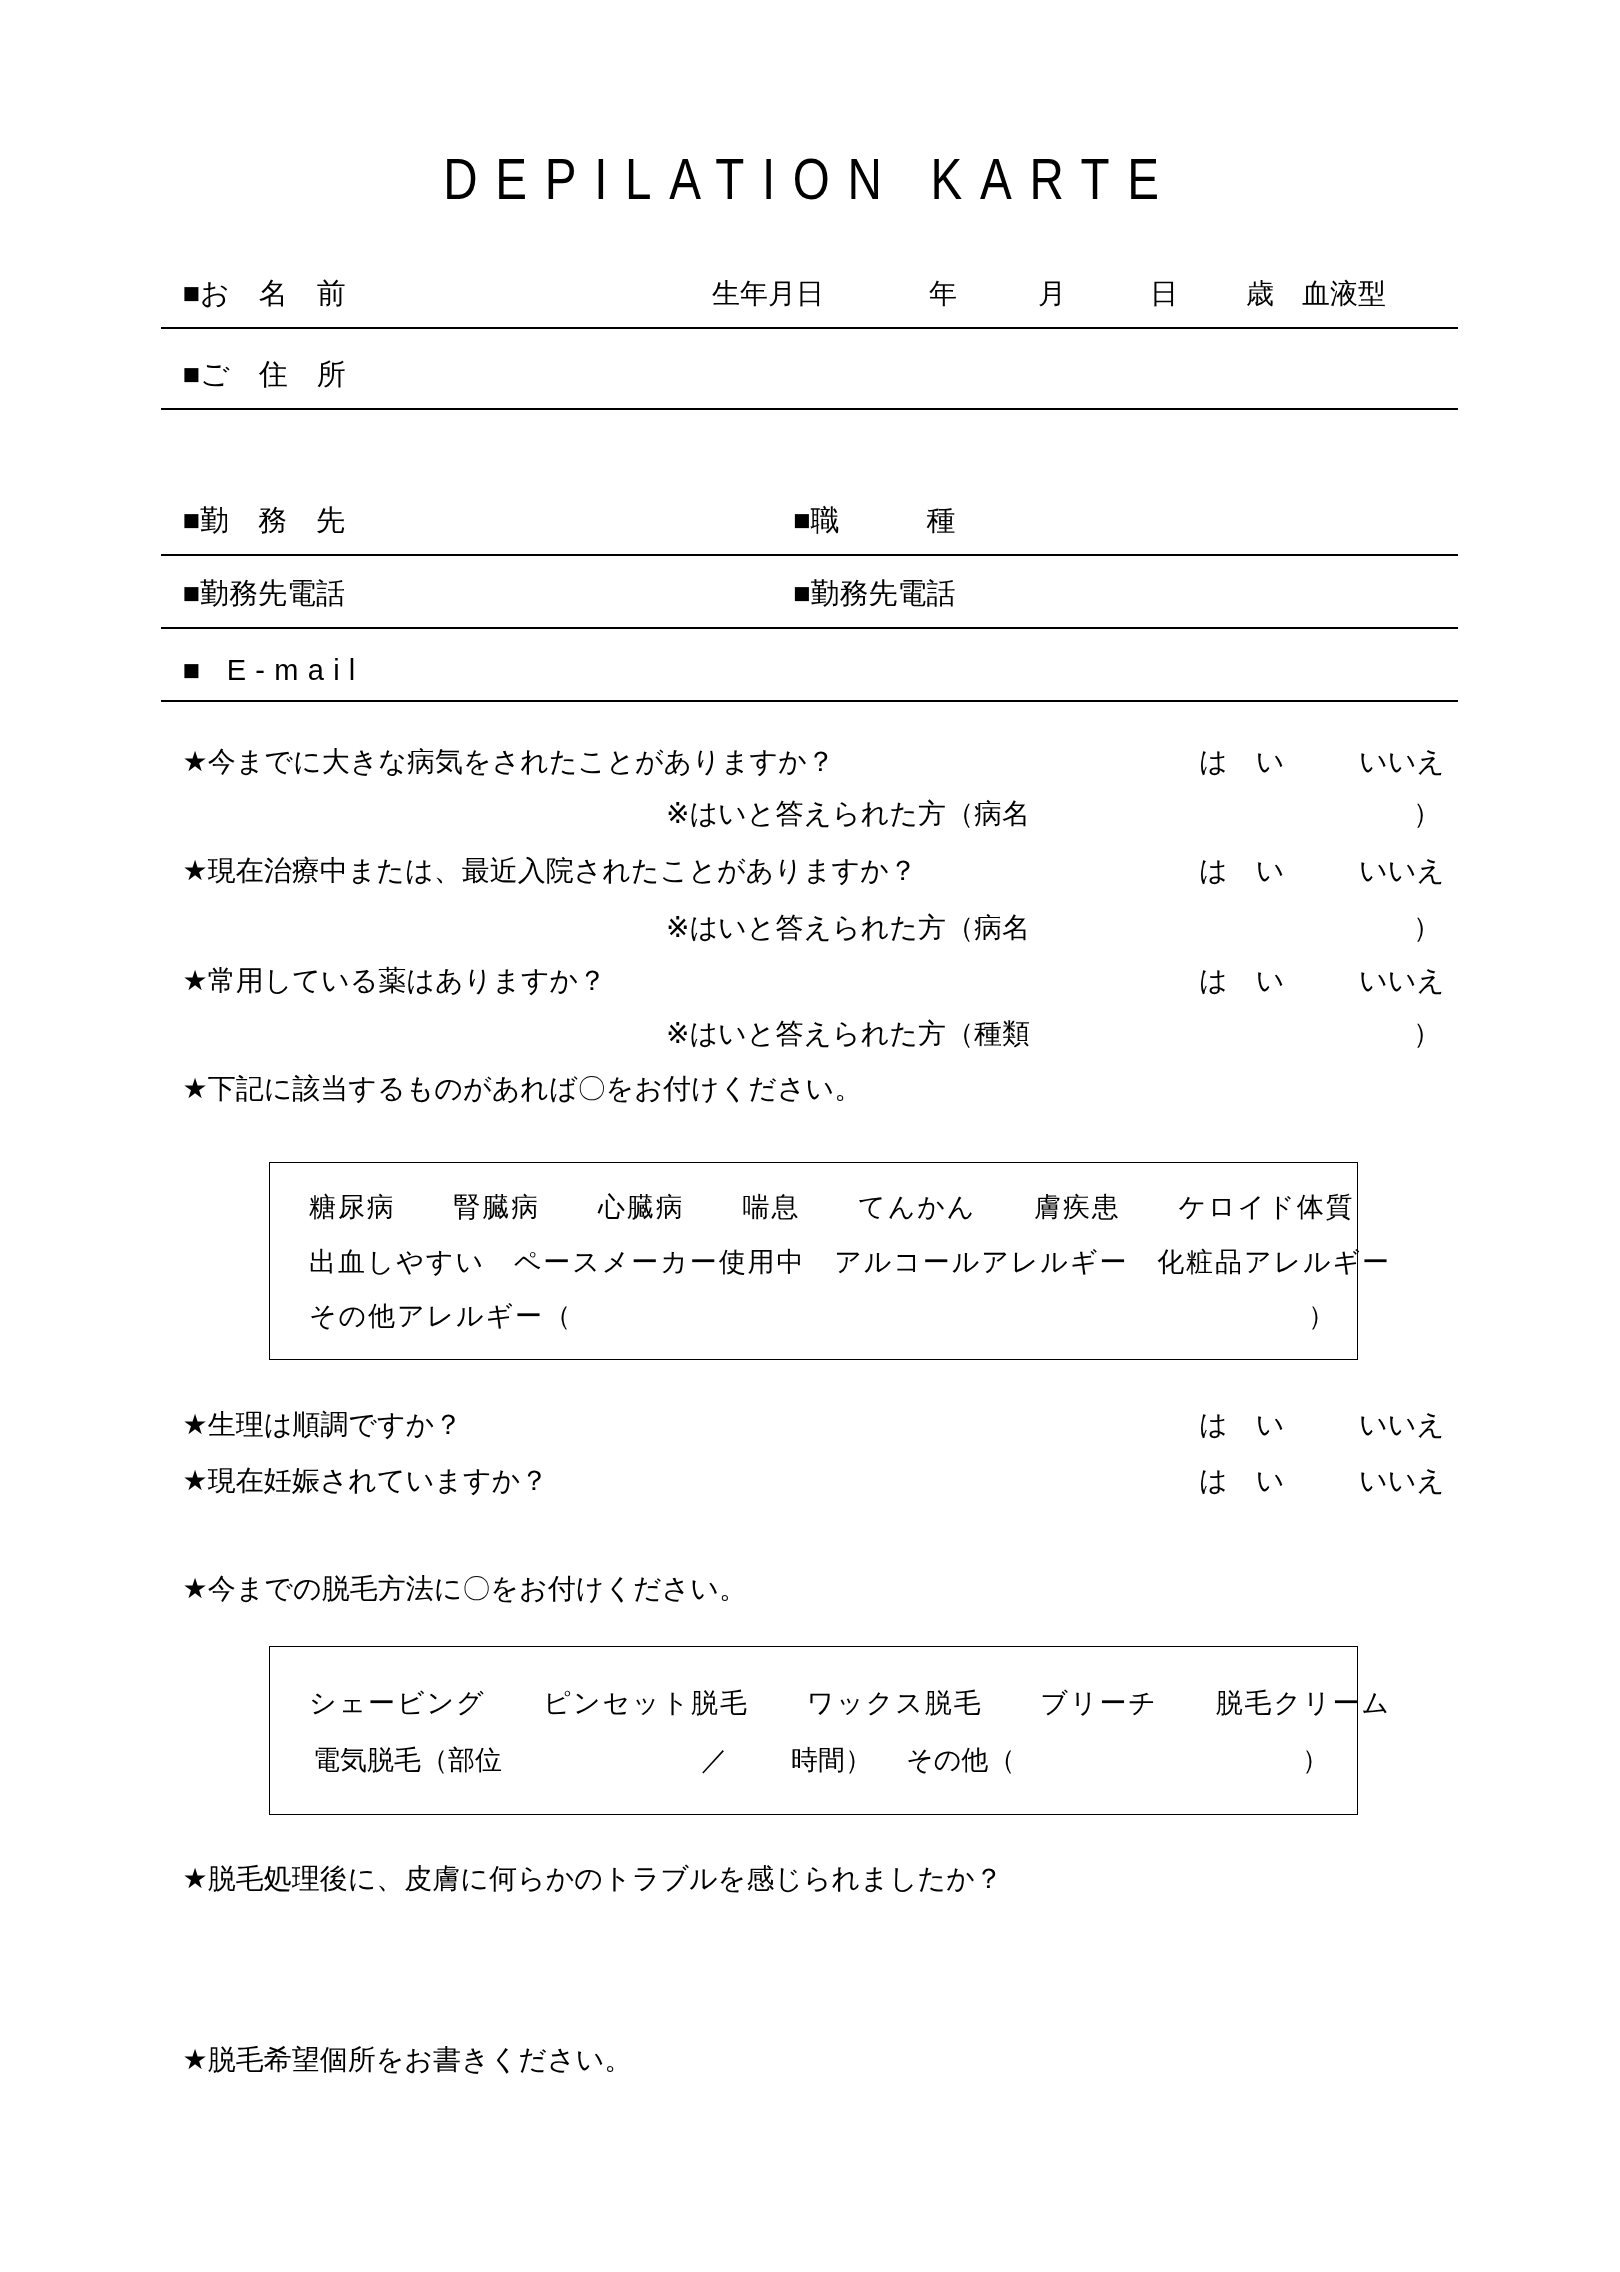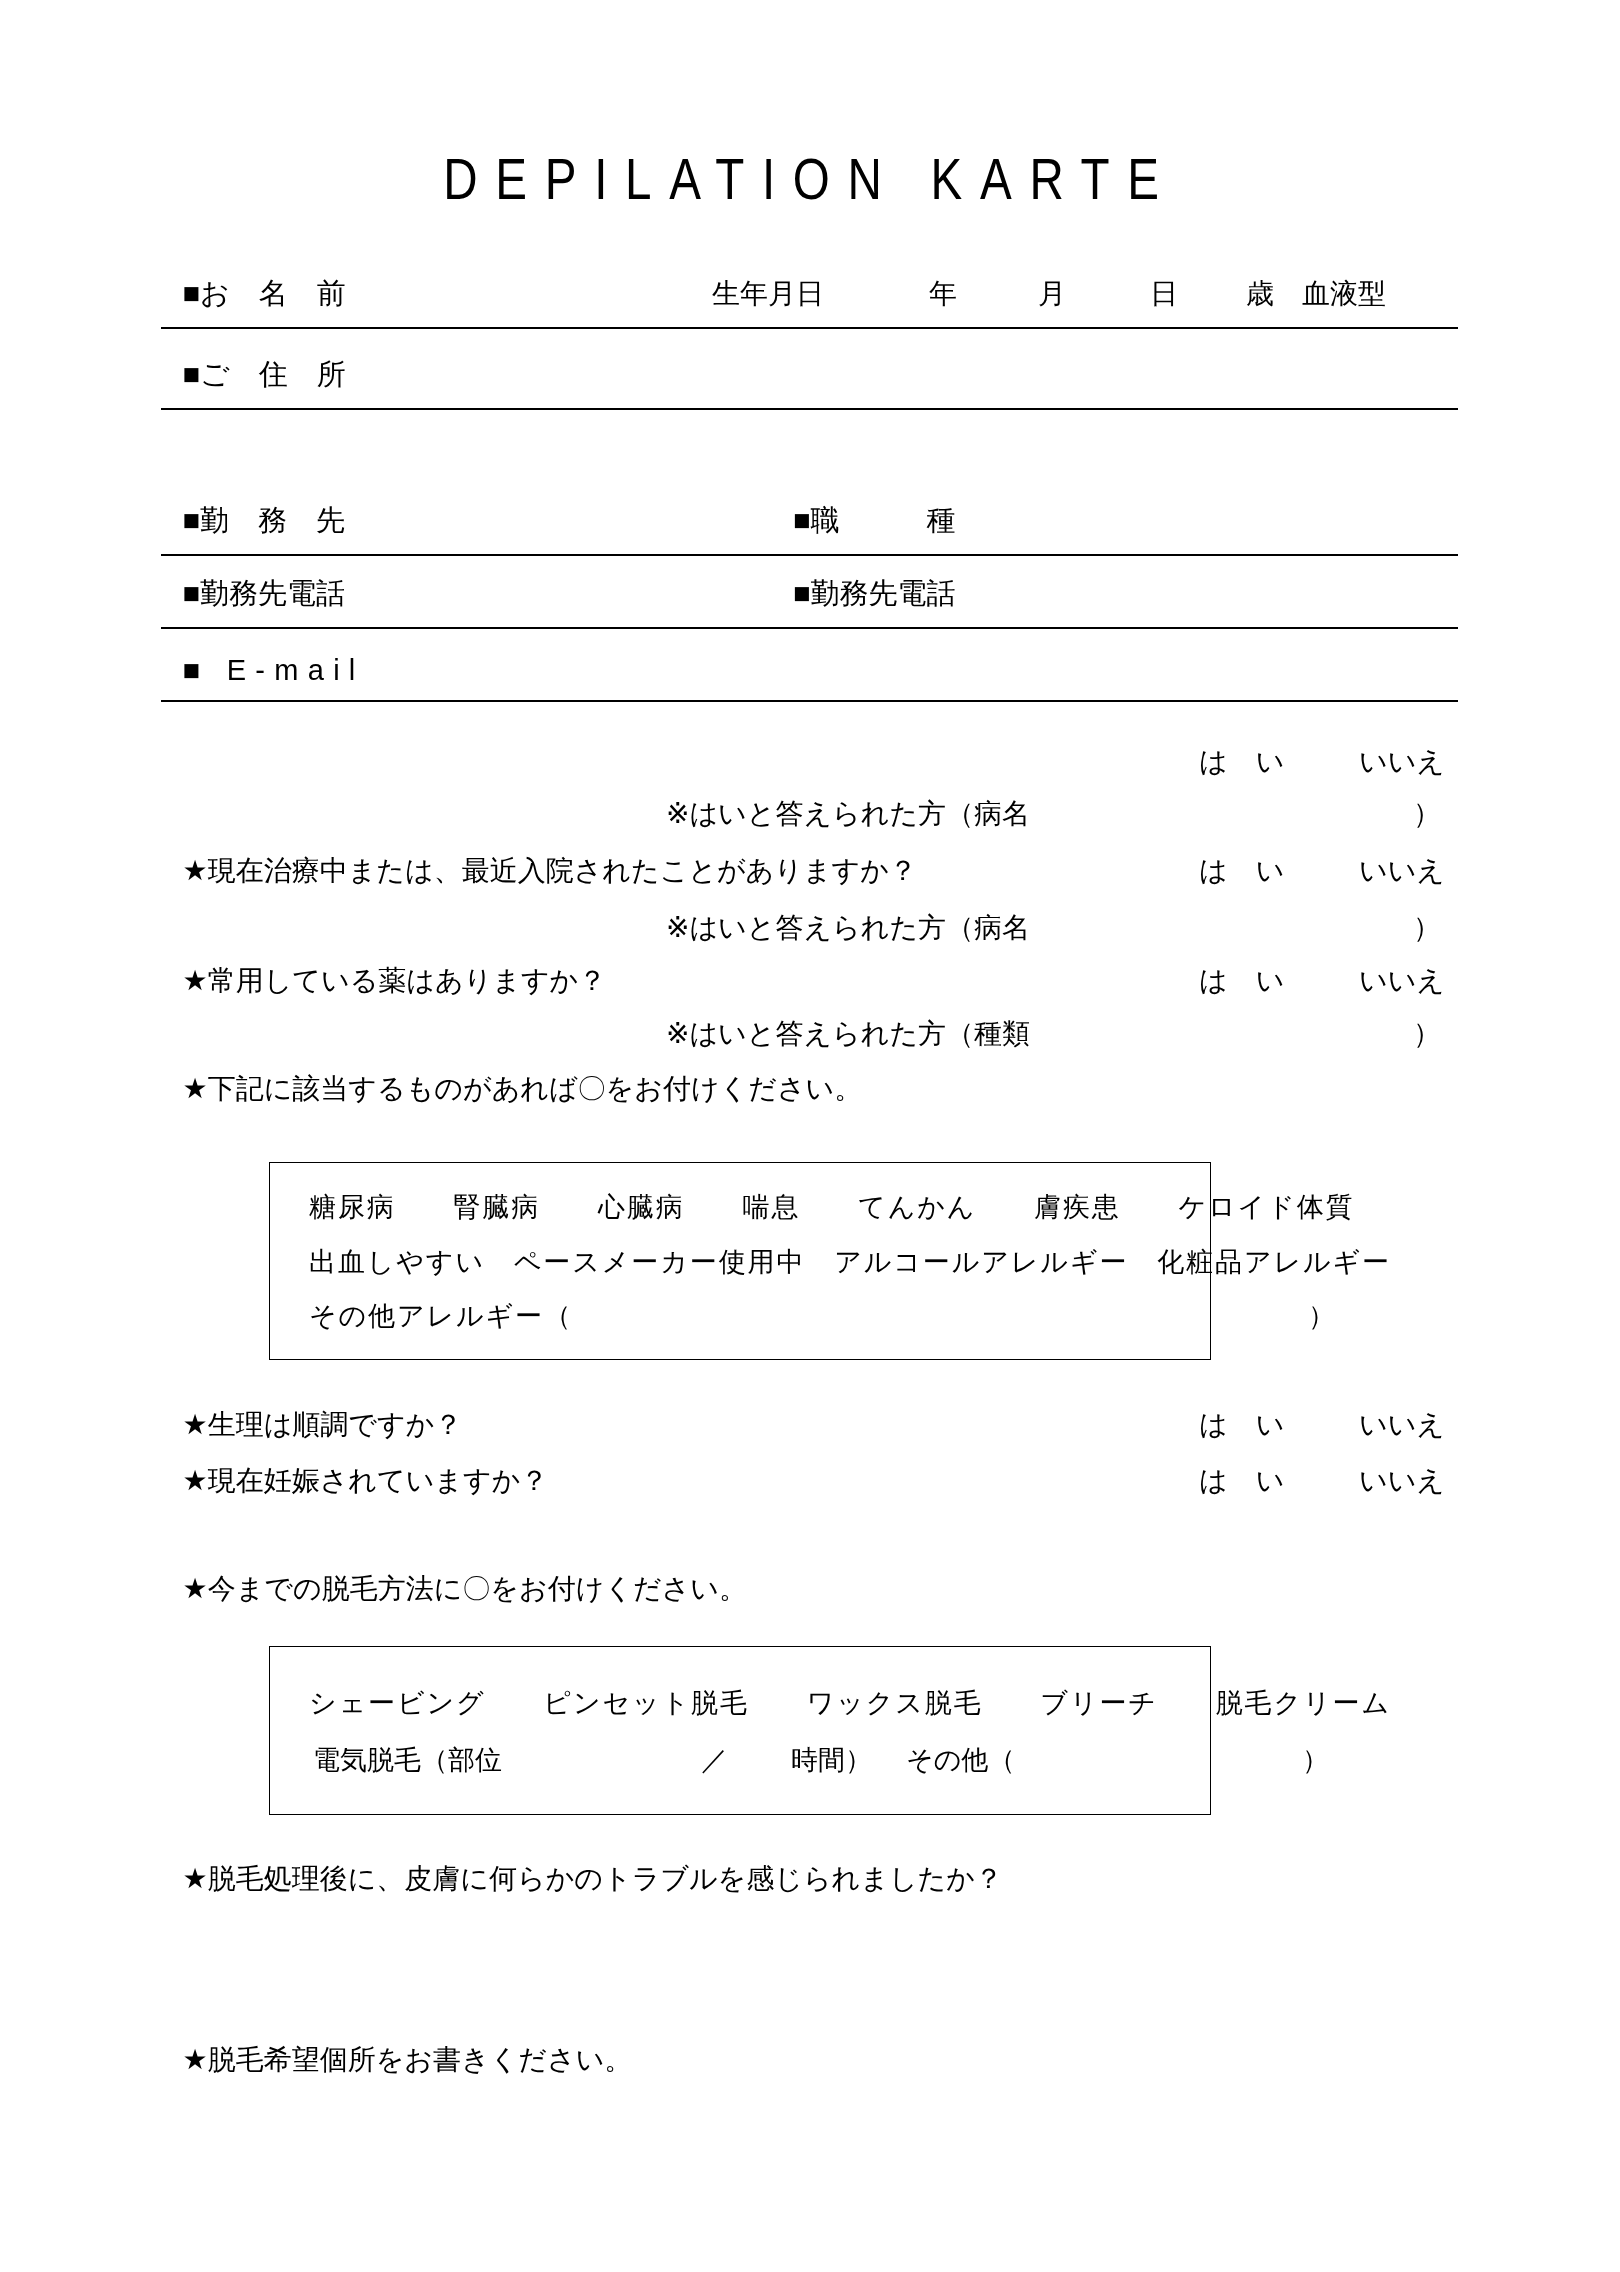--- a/index.html
+++ b/index.html
@@ -64,21 +64,21 @@
   .q-row .q-label { position: absolute; left: 21.6px; white-space: nowrap; }
   .q-row .ans-yes { position: absolute; left: 1038px; white-space: nowrap; }
   .q-row .ans-no  { position: absolute; left: 1198px; white-space: nowrap; }
   .sub-row .sub-label { position: absolute; left: 505px; white-space: nowrap; }
   .sub-row .sub-close { position: absolute; left: 1252px; white-space: nowrap; }
   .instr-row .q-label { position: absolute; left: 21.6px; white-space: nowrap; }
   
   .box {
     position: absolute;
     left: 269px;
-    width: 942px;
+    width: 1089px;
     border: 1.9px solid #000;
     box-sizing: border-box;
     font-size: 27px;
   }
   .box .box-line {
     position: absolute;
     left: 39px;
     white-space: nowrap;
     letter-spacing: 1.9px;
   }
@@ -122,20 +122,21 @@
   <div class="field-row" style="top:565px;">
     <span class="lbl col1">■勤務先電話</span>
     <span class="lbl col2">■勤務先電話</span>
   </div>
 
   <div class="field-row" style="top:638px;">
     <span class="lbl col1 spaced-latin">■ E-mail</span>
   </div>
 
   <div class="q-row" style="top:743px;">
+    <span class="q-label">★今までに大きな病気をされたことがありますか？</span>
     <span class="ans-yes">は　い</span>
     <span class="ans-no">いいえ</span>
   </div>
   <div class="sub-row" style="top:795px;">
     <span class="sub-label">※はいと答えられた方（病名</span>
     <span class="sub-close">）</span>
   </div>
 
   <div class="q-row" style="top:852px;">
     <span class="q-label">★現在治療中または、最近入院されたことがありますか？</span>

